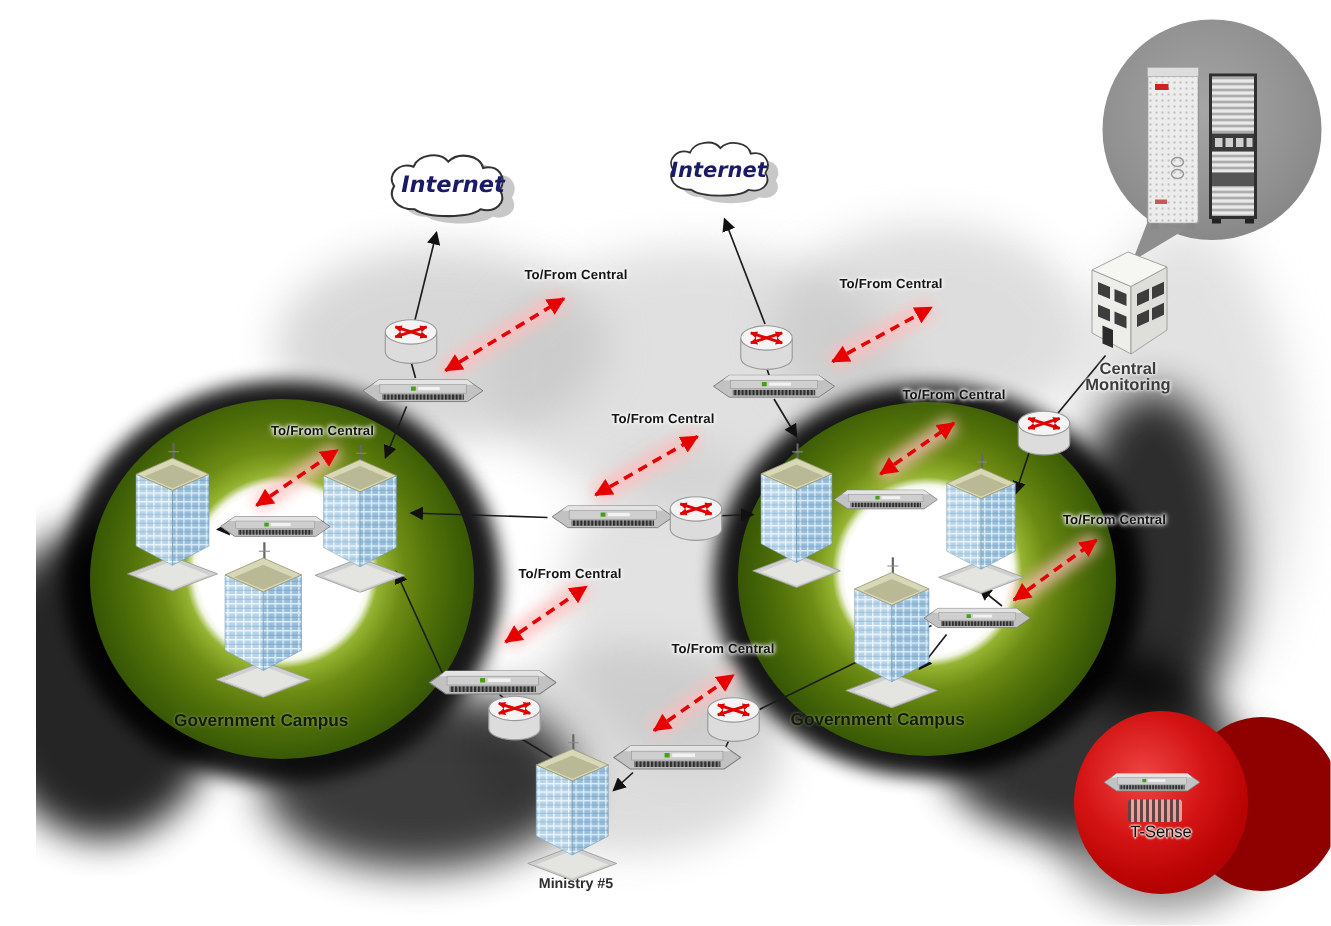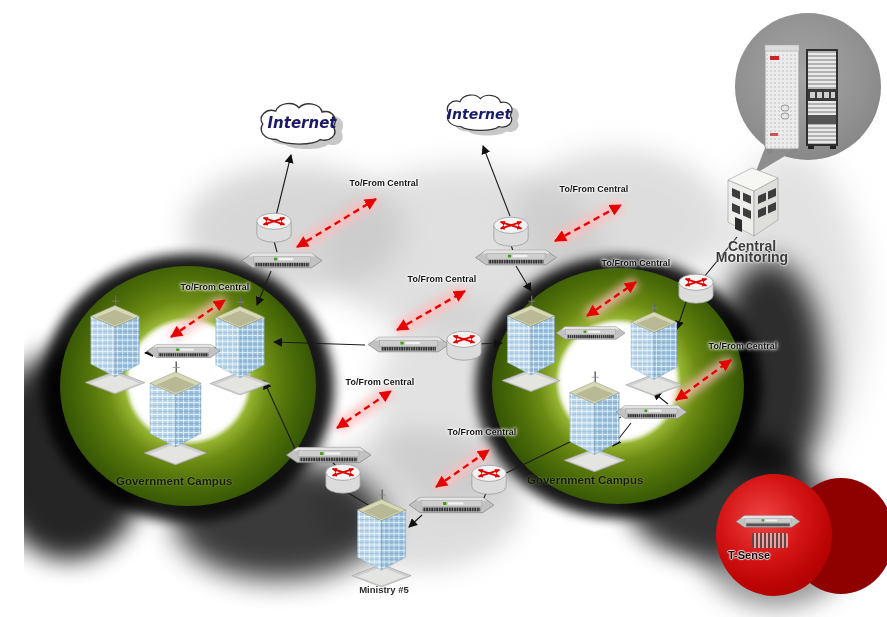--- a/index.html
+++ b/index.html
@@ -33,26 +33,26 @@
   #lbl-tfc-4{left:308px;top:377px;width:96px;}
   #lbl-tfc-5{left:143px;top:282px;width:96px;}
   #lbl-tfc-6{left:564px;top:258px;width:96px;}
   #lbl-tfc-7{left:671px;top:341px;width:96px;}
   #lbl-tfc-8{left:410px;top:427px;width:96px;}
   #lbl-campus-left{left:92px;top:475px;width:124px;}
   #lbl-campus-right{left:503px;top:474px;width:124px;}
   #lbl-ministry{left:310px;top:584px;width:100px;font-size:9.5px;text-align:center;color:#2e2e2e;
        position:absolute;font-weight:bold;text-shadow:0 0 2px #fff;}
   #lbl-monitoring{left:686px;top:241px;width:84px;position:absolute;text-align:center;
-       font-size:14px;color:#3c3c3c;line-height:11px;font-weight:bold;text-shadow:0 0 2px #fff,0 0 3px #fff;}
+       font-size:11px;color:#3c3c3c;line-height:11px;font-weight:bold;text-shadow:0 0 2px #fff,0 0 3px #fff;}
   #appliance-logo{position:absolute;left:728px;top:533px;width:36px;height:15px;opacity:.85;
        background:repeating-linear-gradient(90deg,#4a4a4a 0 2px,rgba(255,255,255,.65) 2px 4px);
        border-radius:2px;}
-  #lbl-tsense{position:absolute;left:704px;top:549px;width:92px;font-size:11px;
-       font-weight:bold;color:#111;
+  #lbl-tsense{position:absolute;left:704px;top:549px;width:92px;text-align:center;font-size:11px;
+       font-weight:normal;color:#111;
        text-shadow:-1px 0 1px #f3dada,1px 0 1px #f3dada,0 -1px 1px #f3dada,0 1px 1px #f3dada;}
 </style>
 </head>
 <body>
 
 <div id="stage">
 
   <div class="blob" style="left:160px;top:165px;width:220px;height:130px;background:#b8b8b8;filter:blur(14px);opacity:.55;"></div>
   <div class="blob" style="left:300px;top:165px;width:280px;height:170px;background:#c2c2c2;filter:blur(14px);opacity:.5;"></div>
   <div class="blob" style="left:490px;top:150px;width:210px;height:140px;background:#bdbdbd;filter:blur(14px);opacity:.5;"></div>

